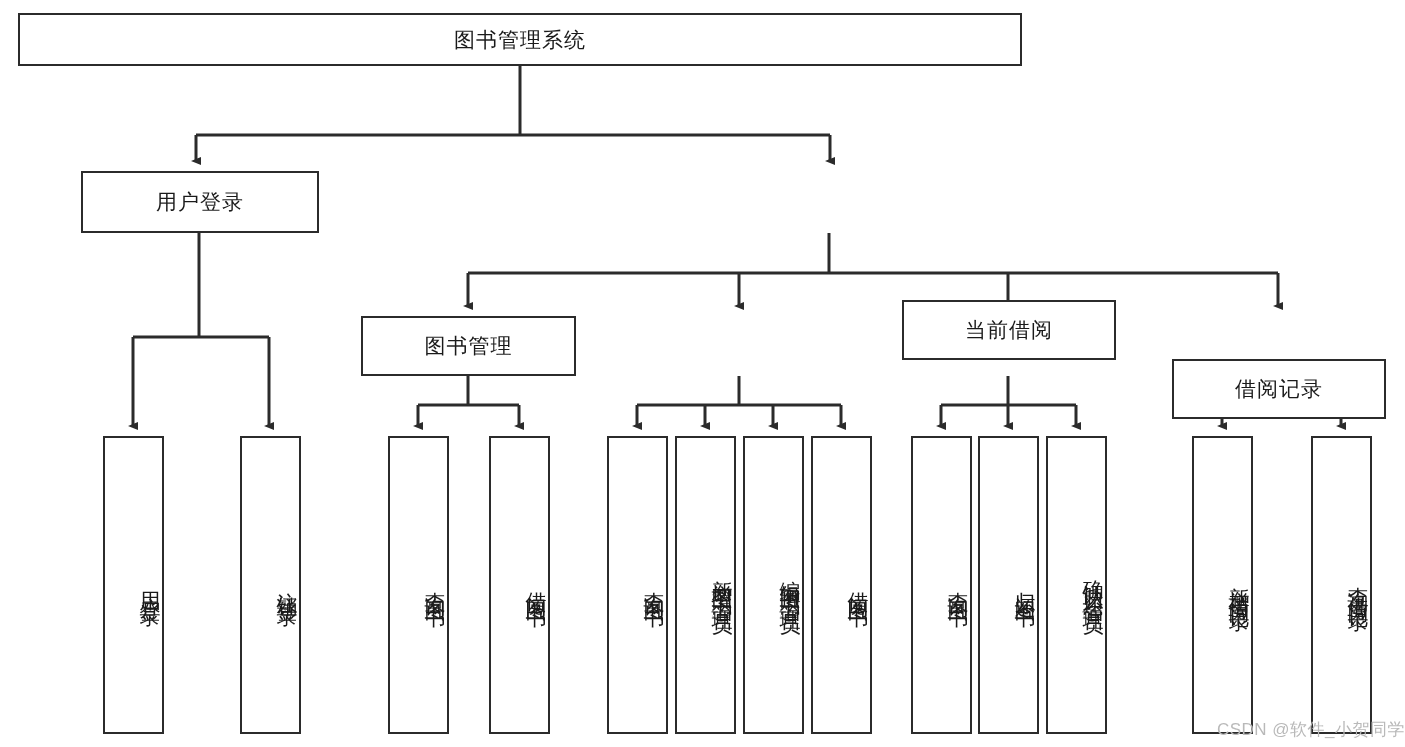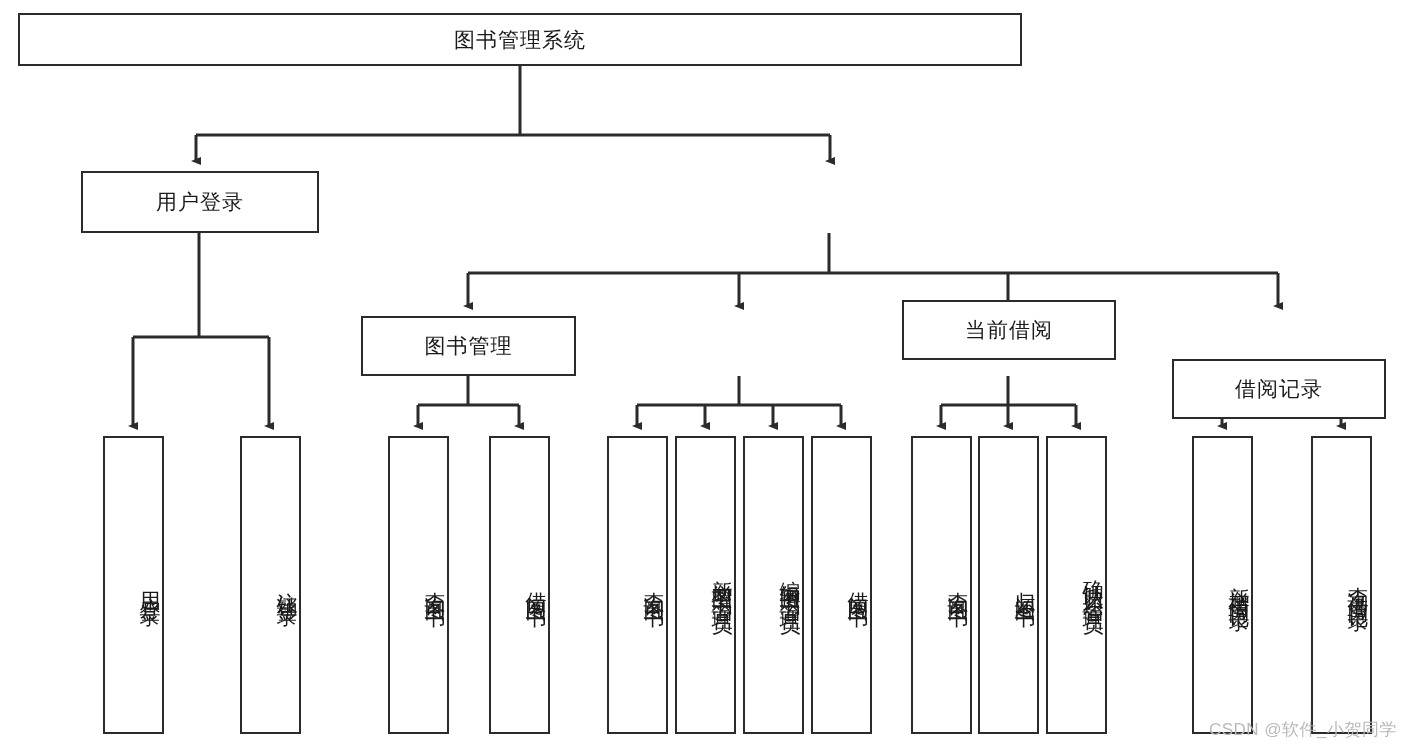--- a/index.html
+++ b/index.html
@@ -53,21 +53,21 @@
     justify-content: center;
   }
   .node.vert .vlabel {
     writing-mode: vertical-rl;
     text-orientation: upright;
     display: block;
     white-space: nowrap;
   }
   .watermark {
     position: absolute;
-    right: 8px;
+    right: 0;
     bottom: 6px;
     font-size: 17px;
     color: #b9b9b9;
     letter-spacing: 0.5px;
     white-space: nowrap;
   }
 </style>
 </head>
 <body>
 

